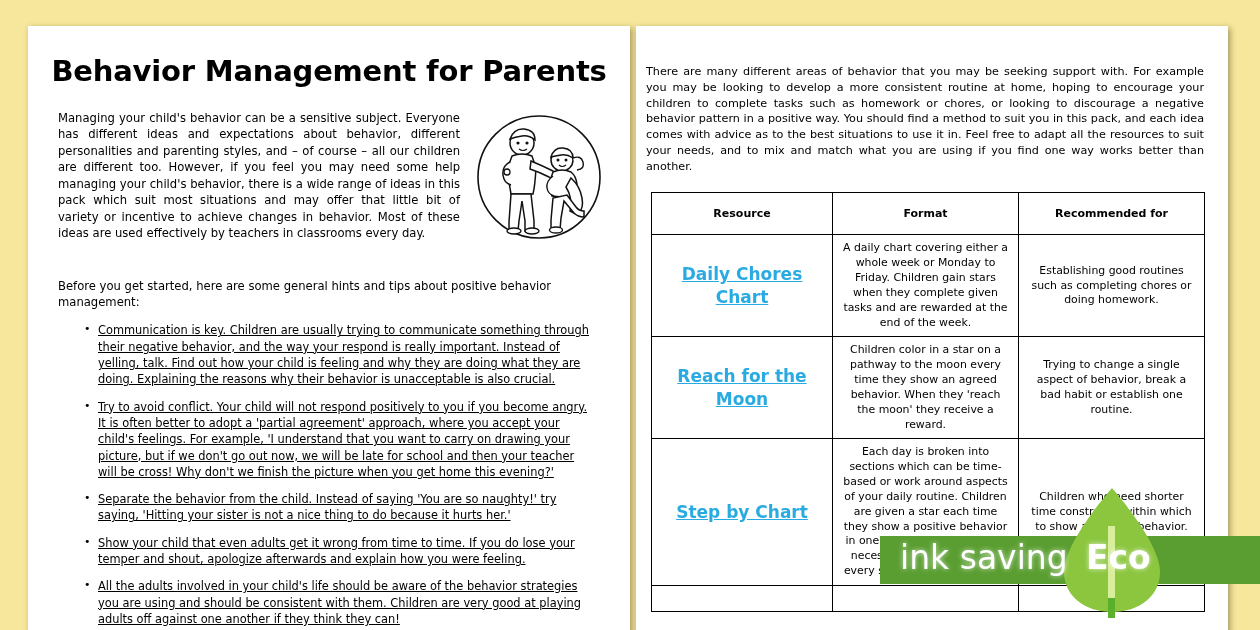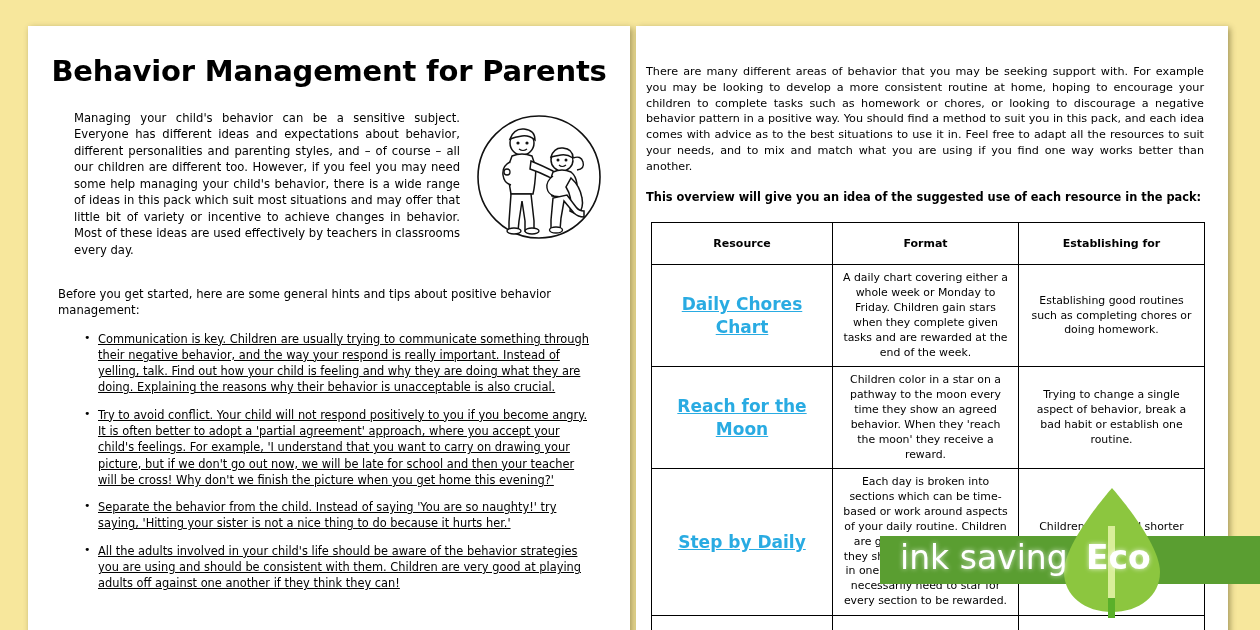--- a/index.html
+++ b/index.html
@@ -45,21 +45,21 @@
     font-family: "DejaVu Sans", sans-serif;
     font-weight: bold;
     font-size: 29px;
     letter-spacing: -0.2px;
     text-align: center;
     color: #000;
     margin: 28px 18px 16px 18px;
   }
 
   .intro-wrap {
-    margin: 22px 26px 0 46px;
+    margin: 22px 26px 0 30px;
     position: relative;
     min-height: 140px;
   }
 
   .illus {
     float: right;
     width: 130px;
     height: 130px;
     margin: 2px 0 4px 14px;
   }
@@ -251,58 +251,58 @@
 
     <p class="intro-text">Managing your child's behavior can be a sensitive subject. Everyone has different ideas and expectations about behavior, different personalities and parenting styles, and – of course – all our children are different too. However, if you feel you may need some help managing your child's behavior, there is a wide range of ideas in this pack which suit most situations and may offer that little bit of variety or incentive to achieve changes in behavior. Most of these ideas are used effectively by teachers in classrooms every day.</p>
   </div>
 
   <p class="lead-line">Before you get started, here are some general hints and tips about positive behavior management:</p>
 
   <ul class="tips">
     <li>Communication is key. Children are usually trying to communicate something through their negative behavior, and the way your respond is really important. Instead of yelling, talk. Find out how your child is feeling and why they are doing what they are doing. Explaining the reasons why their behavior is unacceptable is also crucial.</li>
     <li>Try to avoid conflict. Your child will not respond positively to you if you become angry. It is often better to adopt a 'partial agreement' approach, where you accept your child's feelings. For example, 'I understand that you want to carry on drawing your picture, but if we don't go out now, we will be late for school and then your teacher will be cross! Why don't we finish the picture when you get home this evening?'</li>
     <li>Separate the behavior from the child. Instead of saying 'You are so naughty!' try saying, 'Hitting your sister is not a nice thing to do because it hurts her.'</li>
+    <li>Show your child that even adults get it wrong from time to time. If you do lose your temper and shout, apologize afterwards and explain how you were feeling.</li>
     <li>All the adults involved in your child's life should be aware of the behavior strategies you are using and should be consistent with them. Children are very good at playing adults off against one another if they think they can!</li>
 
   </ul>
 </div>
 
 <div class="sheet" id="page-right">
   <div class="right-inner">
 
     <p class="r-para">There are many different areas of behavior that you may be seeking support with. For example you may be looking to develop a more consistent routine at home, hoping to encourage your children to complete tasks such as homework or chores, or looking to discourage a negative behavior pattern in a positive way. You should find a method to suit you in this pack, and each idea comes with advice as to the best situations to use it in. Feel free to adapt all the resources to suit your needs, and to mix and match what you are using if you find one way works better than another.</p>
 
-    <p class="r-sub">This overview will give you an idea of the suggested use of each resource in the pack:</p>
 
     <table class="overview">
       <thead>
         <tr>
           <th class="col-res">Resource</th>
           <th class="col-fmt">Format</th>
-          <th class="col-rec">Establishing for</th>
+          <th class="col-rec">Recommended for</th>
         </tr>
       </thead>
       <tbody>
         <tr>
           <td>
             <span class="res-link">Daily Chores Chart</span>
           </td>
           <td>A daily chart covering either a whole week or Monday to Friday. Children gain stars when they complete given tasks and are rewarded at the end of the week.</td>
           <td>Establishing good routines such as completing chores or doing homework.</td>
         </tr>
         <tr>
           <td>
             <span class="res-link">Reach for the Moon</span>
           </td>
           <td>Children color in a star on a pathway to the moon every time they show an agreed behavior. When they 'reach the moon' they receive a reward.</td>
           <td>Trying to change a single aspect of behavior, break a bad habit or establish one routine.</td>
         </tr>
         <tr>
           <td>
-            <span class="res-link">Step by Daily</span>
+            <span class="res-link">Step by Chart</span>
           </td>
           <td>Each day is broken into sections which can be time-based or work around aspects of your daily routine. Children are given a star each time they show a positive behavior in one section of the day, not necessarily need to star for every section to be rewarded.</td>
           <td>Children who need shorter time constraints within which to show a positive behavior.</td>
         </tr>
         <tr>
           <td style="height:26px"></td>
           <td></td>
           <td></td>
         </tr>
       </tbody>

